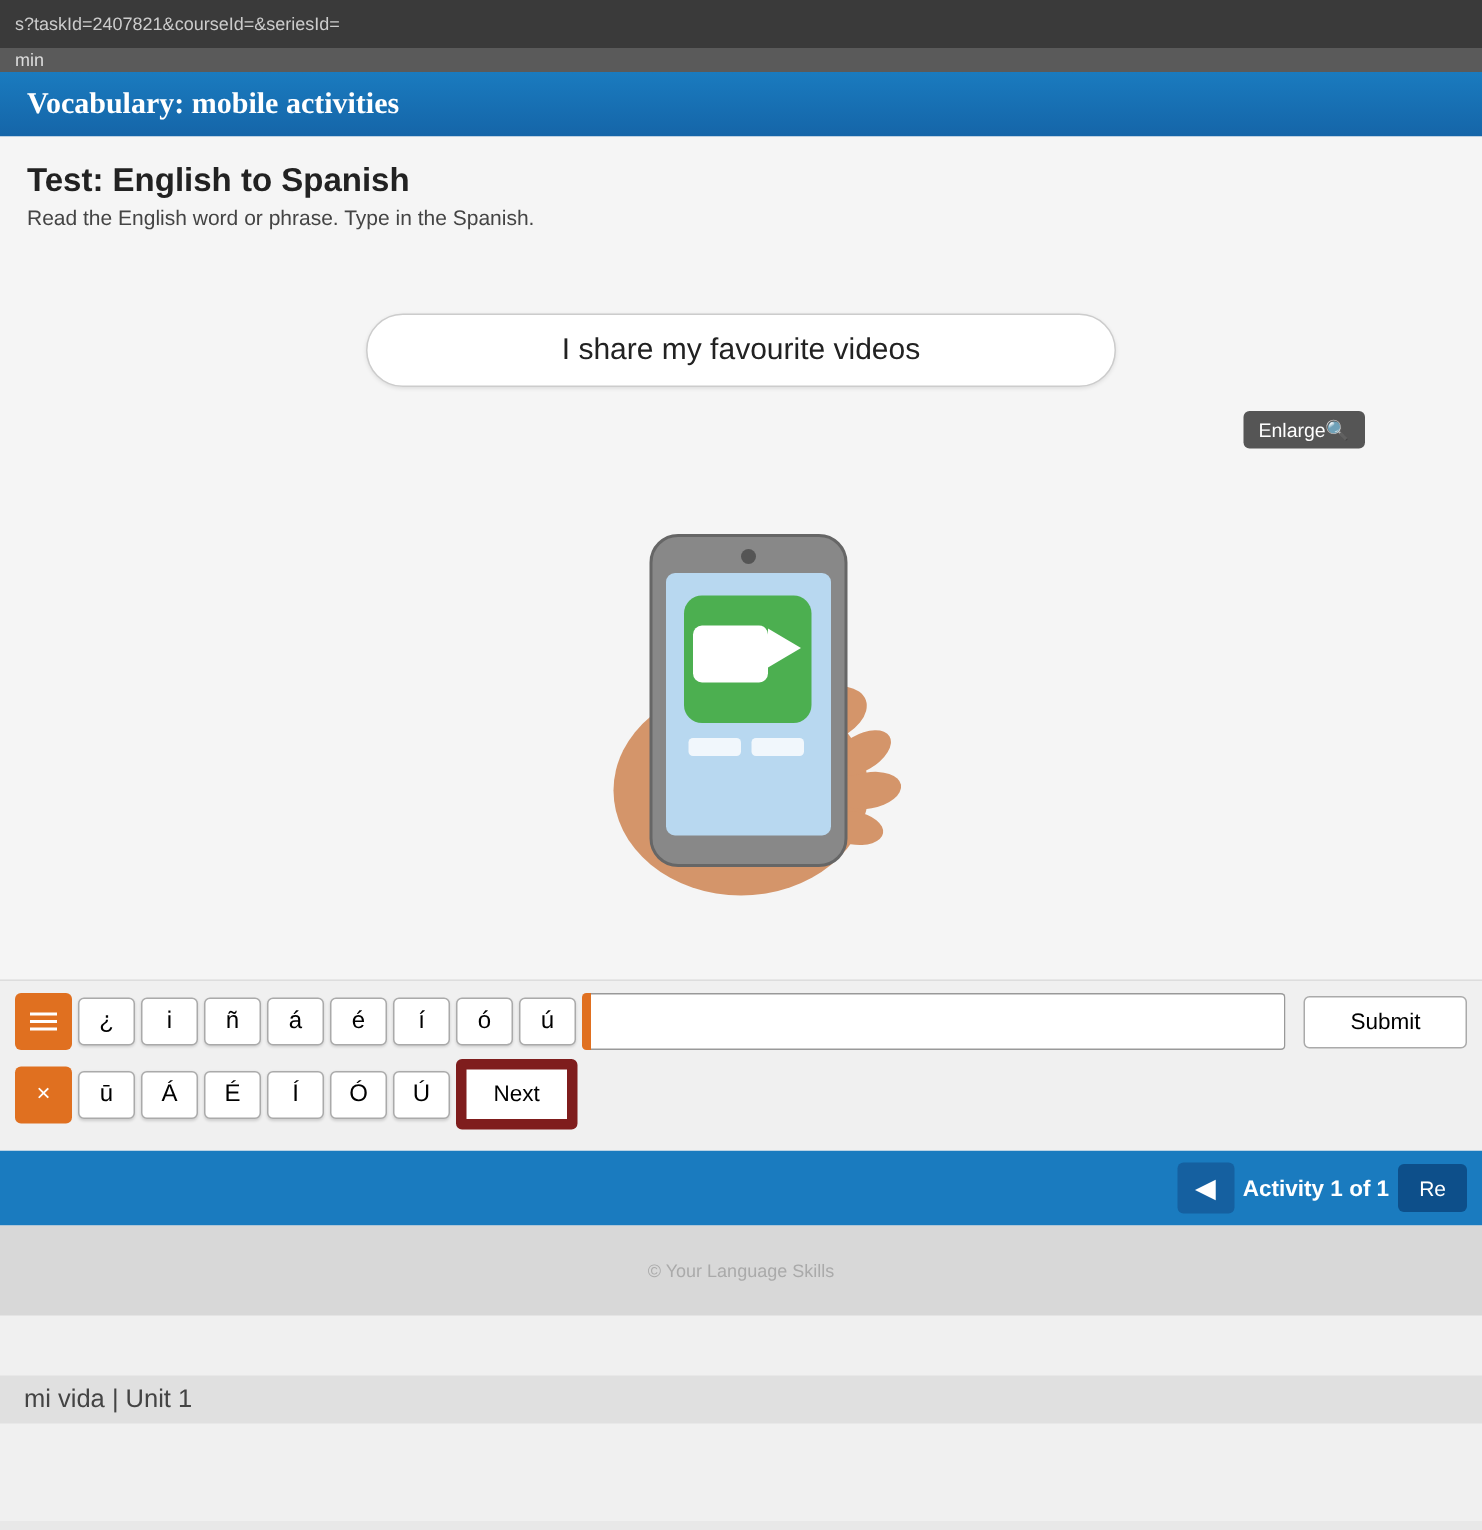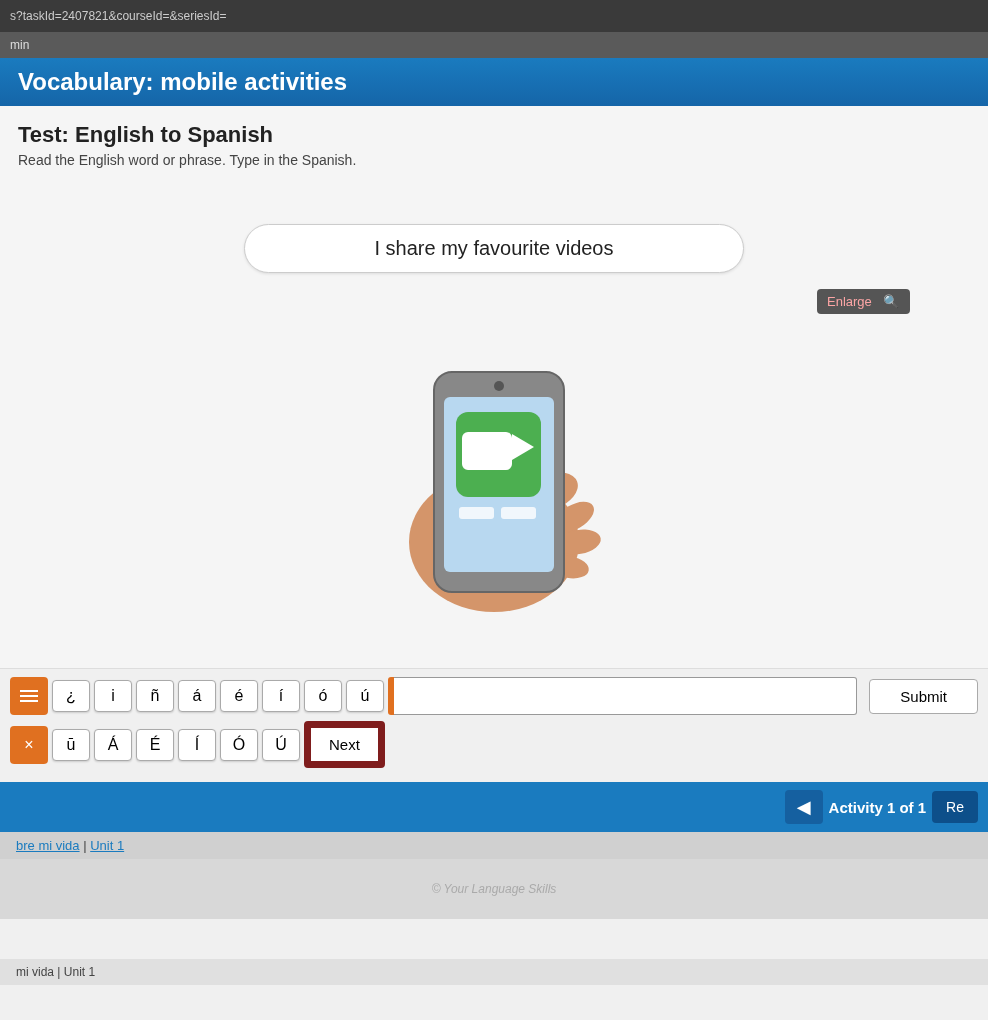--- a/index.html
+++ b/index.html
@@ -21,43 +21,44 @@
       display: flex;
       align-items: center;
     }
 
     
     .tab-bar {
       background: #5a5a5a;
       color: #ddd;
       font-size: 12px;
       padding: 4px 10px;
-      height: 26px;
+      height: 16px;
       display: flex;
       align-items: center;
     }
 
     
     .main-container {
       background: #f0f0f0;
       min-height: 966px;
       position: relative;
     }
 
     
     .header-blue {
       background: linear-gradient(180deg, #1a7bbf 0%, #1565a8 100%);
       padding: 10px 18px;
       color: white;
     }
 
     .header-blue h1 {
-      font-size: 24px;
+      font-size: 20px;
       font-weight: bold;
       color: white;
+      font-family: Liberation Serif, serif;
     }
 
     
     .content-area {
       background: #f5f5f5;
       padding: 16px 18px;
     }
 
     .test-title {
       font-size: 22px;
@@ -95,29 +96,29 @@
     
     .enlarge-area {
       display: flex;
       justify-content: flex-end;
       padding-right: 60px;
       margin-bottom: 8px;
     }
 
     .enlarge-btn {
       background: #555;
-      color: #fca5a5;
+      color: #ffffff;
       border: none;
       border-radius: 4px;
       padding: 5px 10px;
       font-size: 13px;
       cursor: pointer;
       display: flex;
       align-items: center;
-      gap: 12px;
+      gap: 0;
     }
 
     
     .image-area {
       display: flex;
       justify-content: center;
       margin-bottom: 30px;
       min-height: 300px;
       align-items: center;
     }
@@ -309,21 +310,21 @@
     .breadcrumb-bar a {
       color: #1a7bbf;
       text-decoration: underline;
       cursor: pointer;
     }
 
     
     .breadcrumb-bar-2 {
       background: #e0e0e0;
       padding: 6px 16px;
-      font-size: 12px;
+      font-size: 17px;
       color: #444;
       margin-top: 40px;
     }
 
     .orange-side-bar {
       width: 6px;
       background: #e07020;
       border-radius: 3px 0 0 3px;
       margin-right: 0;
     }
@@ -441,27 +442,22 @@
   </div>
 
   <div class="activity-footer">
     <button class="back-arrow">
       <span>◀</span>
     </button>
     <span class="activity-label">Activity 1 of 1</span>
     <button class="restart-btn">Re</button>
   </div>
 
-  <div class="breadcrumb-bar">
-    <a>bre mi vida</a>
-    <span> | </span>
-    <a>Unit 1</a>
-  </div>
-
-  <div style="background:#d8d8d8; height:60px; display:flex; align-items:center; justify-content:center;font-style:italic;">
+
+  <div style="background:#d8d8d8; height:60px; display:flex; align-items:center; justify-content:center;">
     <span style="color:#aaa; font-size:12px;">© Your Language Skills</span>
   </div>
 
   <div class="breadcrumb-bar-2">
     <a>mi vida</a>
     <span> | </span>
     <a>Unit 1</a>
   </div>
 
 </div>

